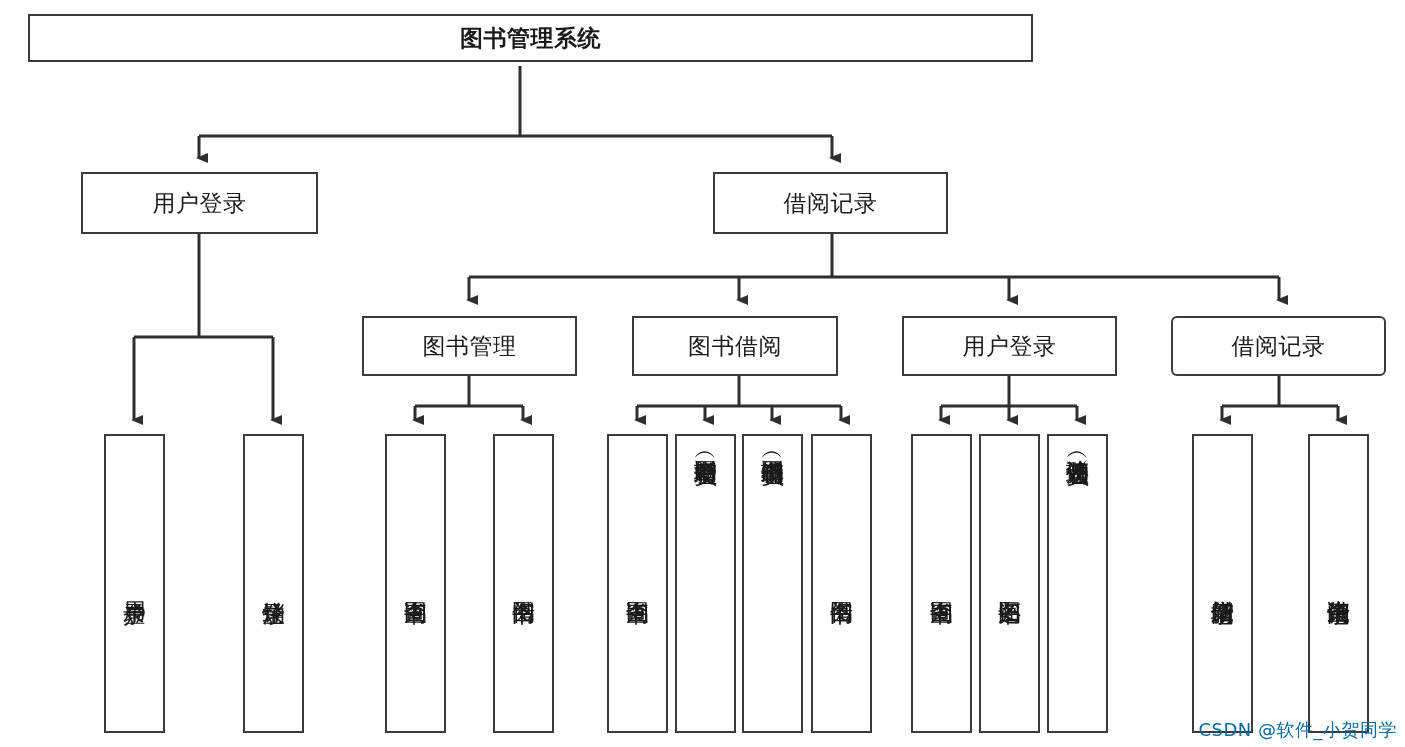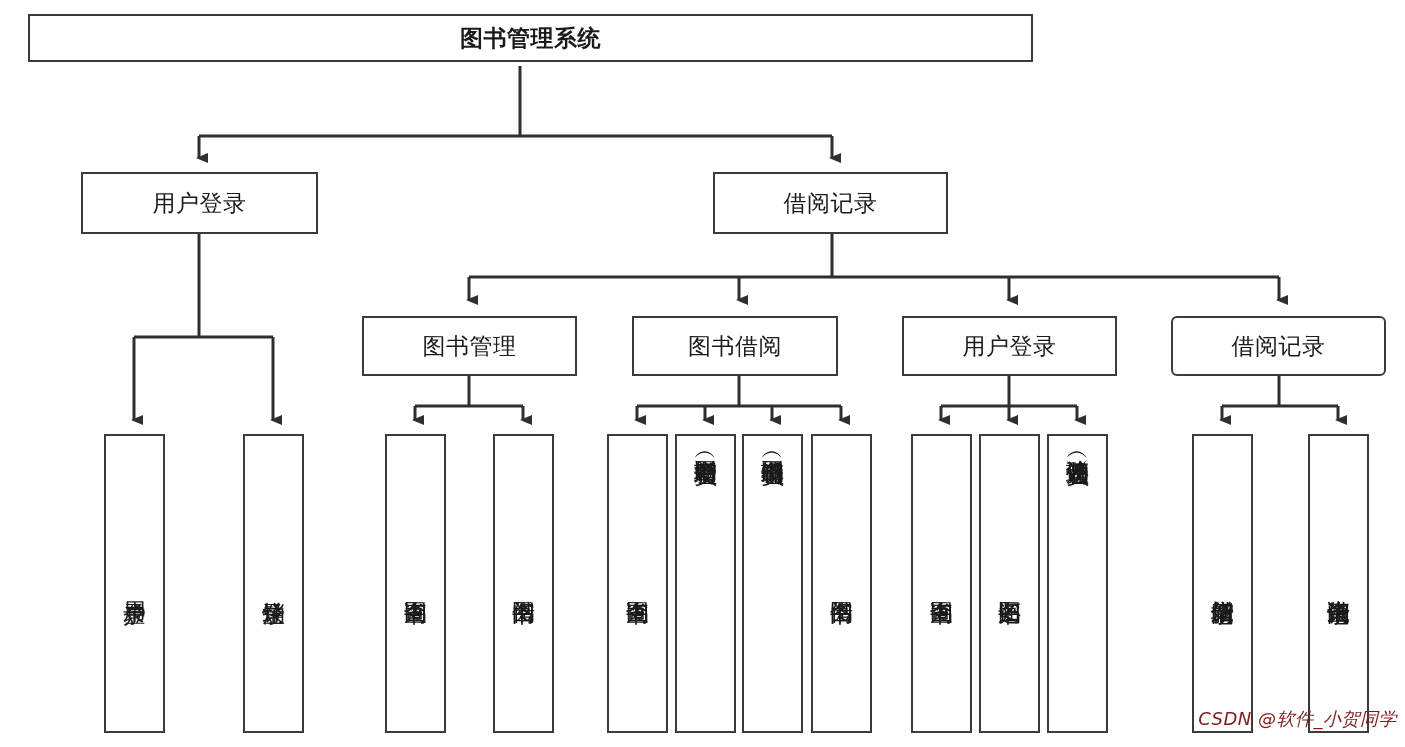--- a/index.html
+++ b/index.html
@@ -62,27 +62,26 @@
     white-space: nowrap;
     text-align: center;
   }
   .leaf-center {
     align-items: center;
     padding-top: 0;
   }
   .watermark {
     position: absolute;
     right: 8px;
-    bottom: 16px;
-    color: #7f1d1d;
+    bottom: 5px;
+    color: #0369a1;
     font-size: 18px;
     letter-spacing: 0.5px;
     white-space: nowrap;
     pointer-events: none;
-    font-style: italic;
   }
 </style>
 </head>
 <body>
 
 <div id="stage">
 
   <svg class="layer" viewBox="0 0 1405 747" xmlns="http://www.w3.org/2000/svg">
     <defs>
       <marker id="arrow" markerWidth="12" markerHeight="12" refX="5" refY="9" orient="auto" markerUnits="userSpaceOnUse">

